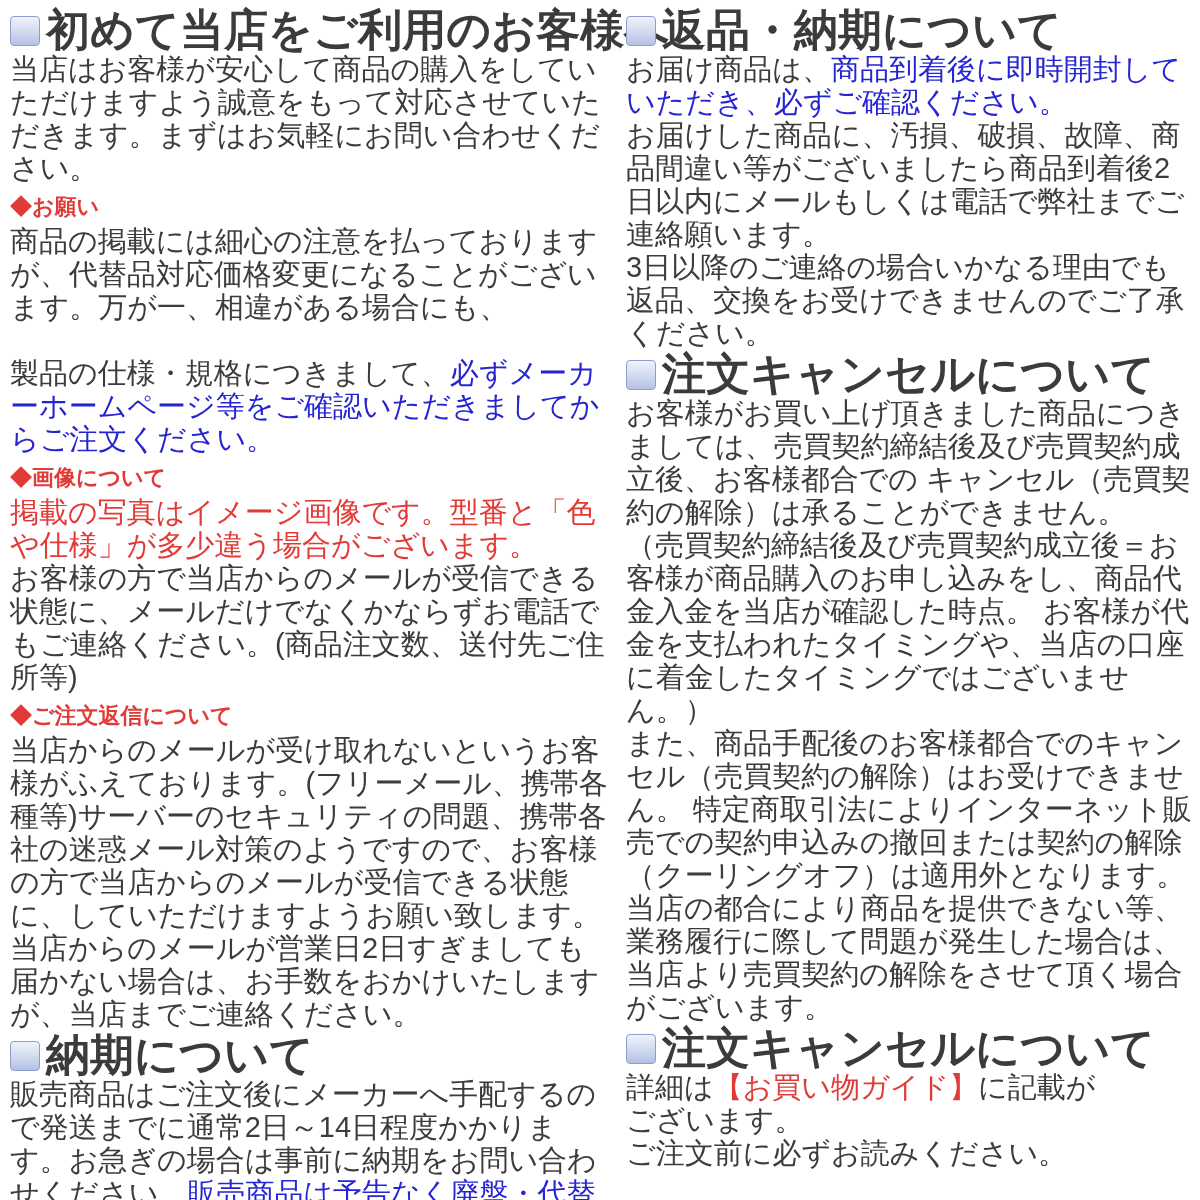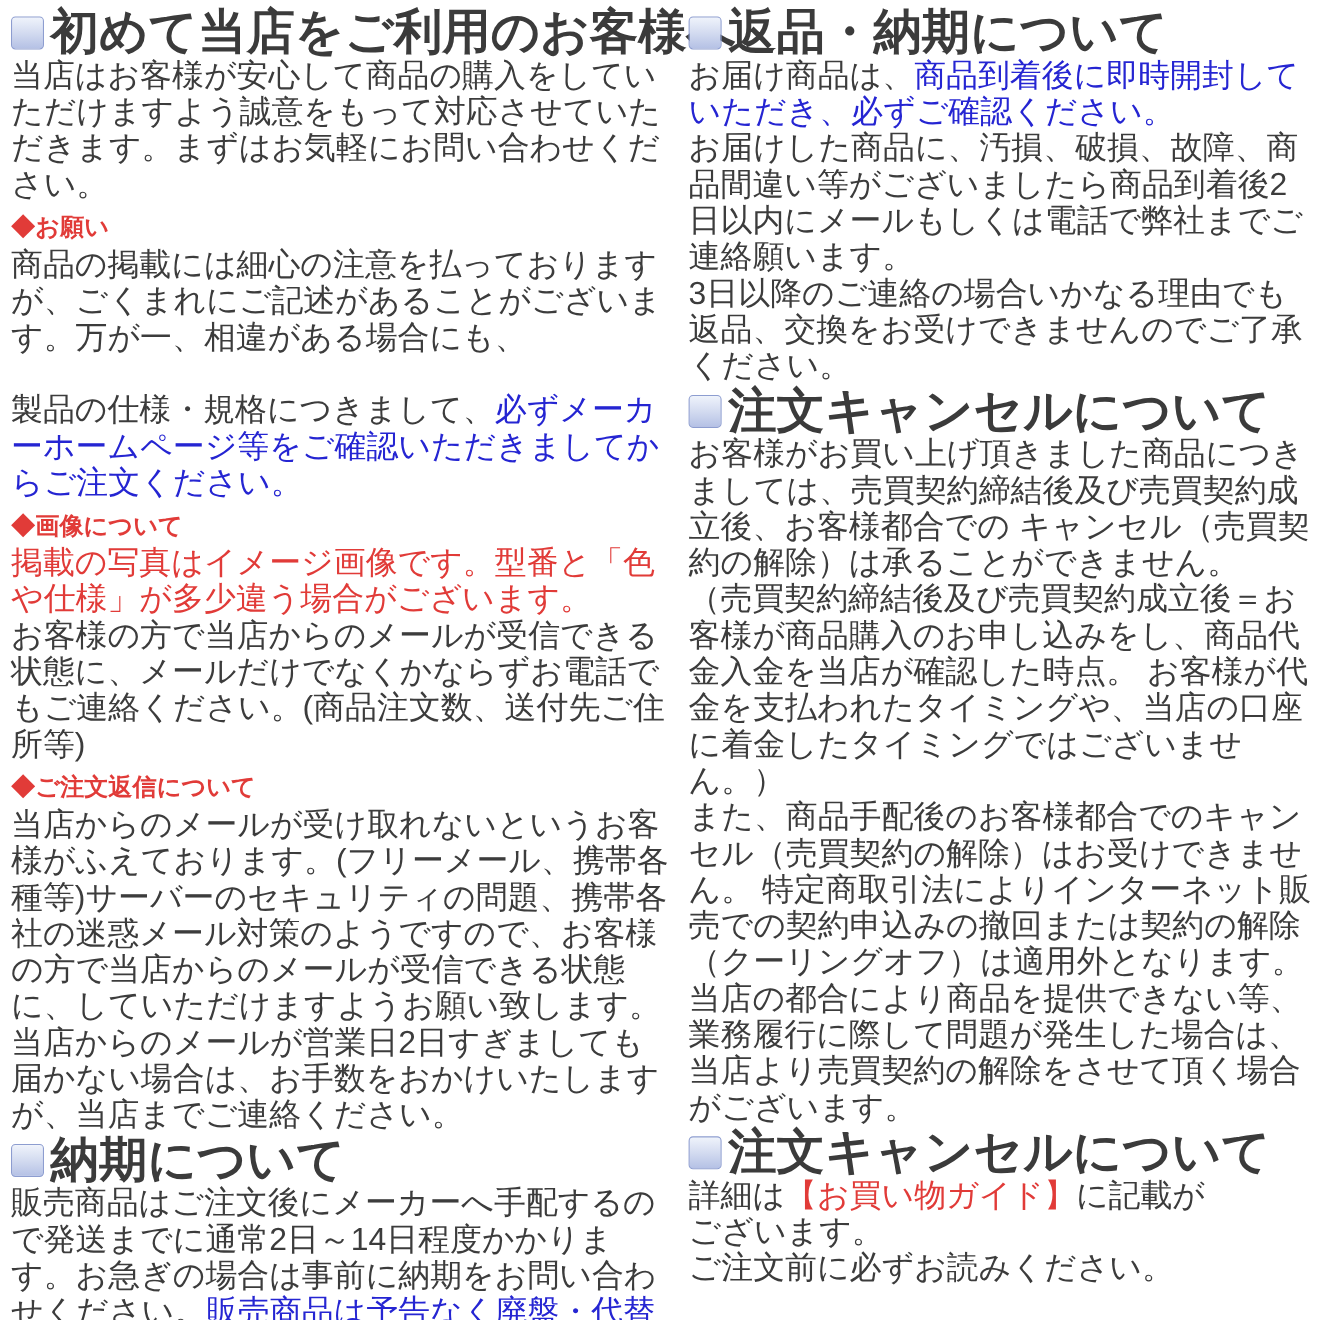--- a/index.html
+++ b/index.html
@@ -65,21 +65,21 @@
 <body>
 
 <div class="page">
 
   <div class="col-left">
 
     <h2 class="h1"><span class="sq-icon"></span><span>初めて当店をご利用のお客様へ</span></h2>
     <p class="body"><span class="t-black">当店はお客様が安心して商品の購入をしていただけますよう誠意をもって対応させていただきます。まずはお気軽にお問い合わせください。</span></p>
 
     <h3 class="h2">◆お願い</h3>
-    <p class="body"><span class="t-black">商品の掲載には細心の注意を払っておりますが、ごくまれにご記述があることがございます。万が一、相違がある場合にも、</span><br>
+    <p class="body"><span class="t-black">商品の掲載には細心の注意を払っておりますが、代替品対応価格変更になることがございます。万が一、相違がある場合にも、</span><br>
       <br>
       <span class="t-black">製品の仕様・規格につきまして、</span><span class="t-blue">必ずメーカーホームページ等をご確認いただきましてからご注文ください。</span></p>
 
     <h3 class="h2">◆画像について</h3>
     <p class="body"><span class="t-red">掲載の写真はイメージ画像です。型番と「色や仕様」が多少違う場合がございます。</span><br>
       <span class="t-black">お客様の方で当店からのメールが受信できる状態に、メールだけでなくかならずお電話でもご連絡ください。(商品注文数、送付先ご住所等)</span></p>
 
     <h3 class="h2">◆ご注文返信について</h3>
     <p class="body"><span class="t-black">当店からのメールが受け取れないというお客様がふえております。(フリーメール、携帯各種等)サーバーのセキュリティの問題、携帯各社の迷惑メール対策のようですので、お客様の方で当店からのメールが受信できる状態に、していただけますようお願い致します。当店からのメールが営業日2日すぎましても届かない場合は、お手数をおかけいたしますが、当店までご連絡ください。</span></p>
 

